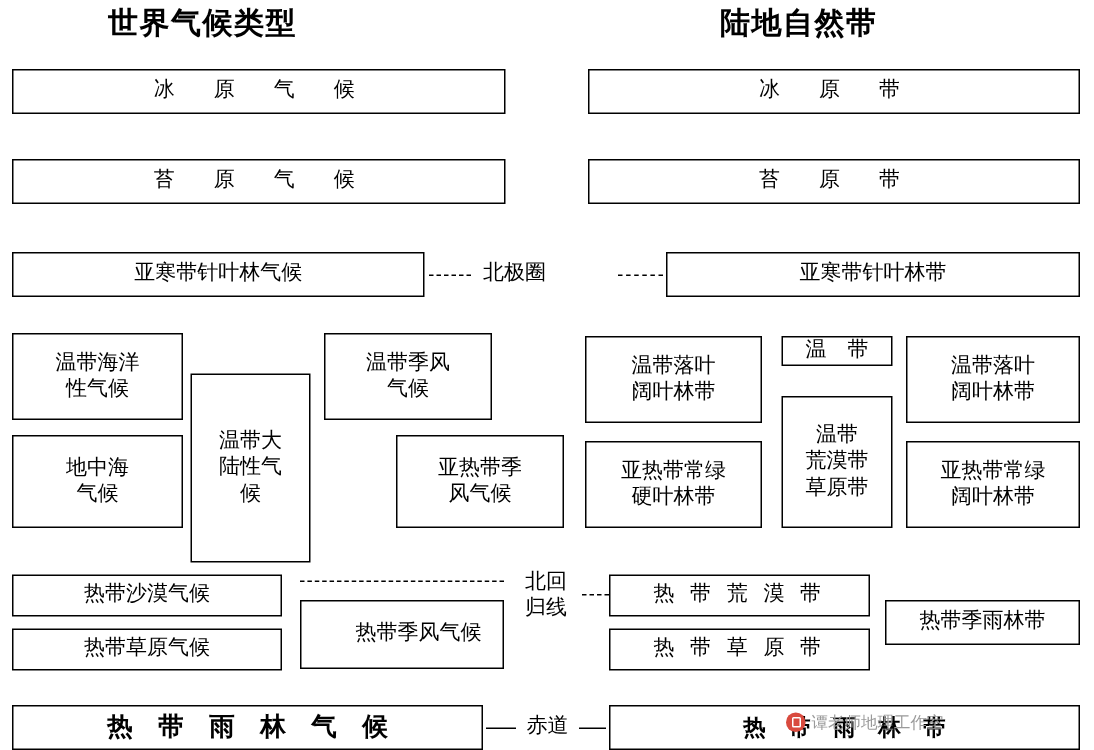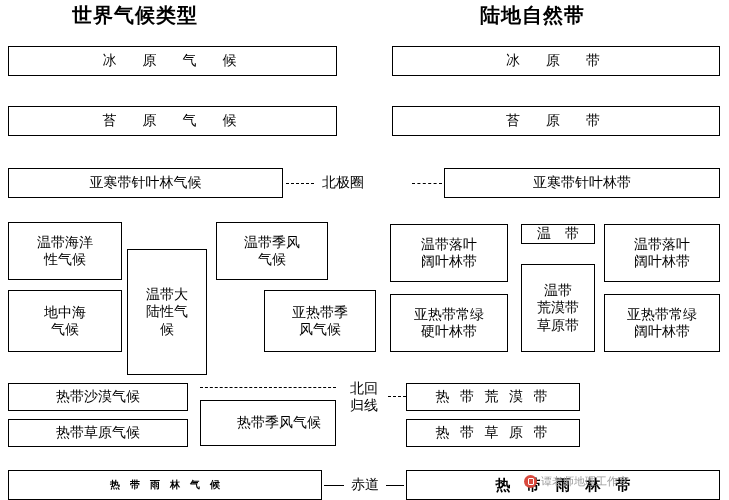--- a/index.html
+++ b/index.html
@@ -125,22 +125,23 @@
   <div class="box" style="left:200px;top:400px;width:136px;height:46px;padding-left:24px;">热带季风气候</div>
   <div class="dash" style="left:200px;top:387px;width:136px;"></div>
 
   <div class="plain" style="left:340px;top:380px;width:48px;">北回
 归线</div>
 
   <div class="dash" style="left:388px;top:396px;width:18px;"></div>
 
   <div class="box sp2" style="left:406px;top:383px;width:174px;height:28px;">热 带 荒 漠 带</div>
   <div class="box sp2" style="left:406px;top:419px;width:174px;height:28px;">热 带 草 原 带</div>
+  <div class="box" style="left:590px;top:400px;width:130px;height:30px;">热带季雨林带</div>
 
-  <div class="box b" style="left:8px;top:470px;width:314px;height:30px;font-size:10px;">热　带　雨　林　气　候</div>
+  <div class="box b" style="left:8px;top:470px;width:314px;height:30px;font-size:17px;">热　带　雨　林　气　候</div>
   <div class="solid" style="left:324px;top:485px;width:20px;"></div>
   <div class="plain" style="left:344px;top:476px;width:42px;">赤道</div>
   <div class="solid" style="left:386px;top:485px;width:18px;"></div>
   <div class="box b" style="left:406px;top:470px;width:314px;height:30px;font-size:15px;">热　带　雨　林　带</div>
 
   <div class="wm" style="left:524px;top:474px;">
     <span class="dot"></span>
     <span>谭老师地理工作室</span>
   </div>
 

